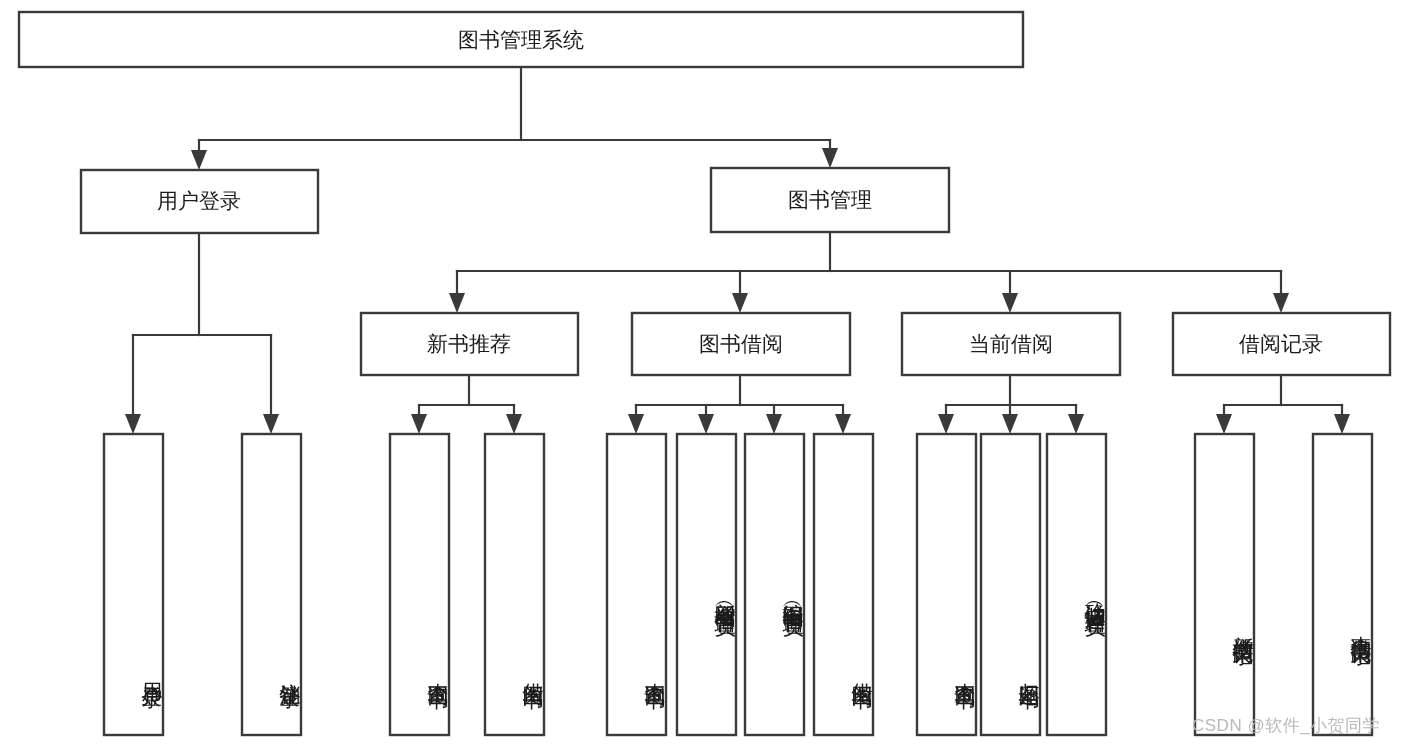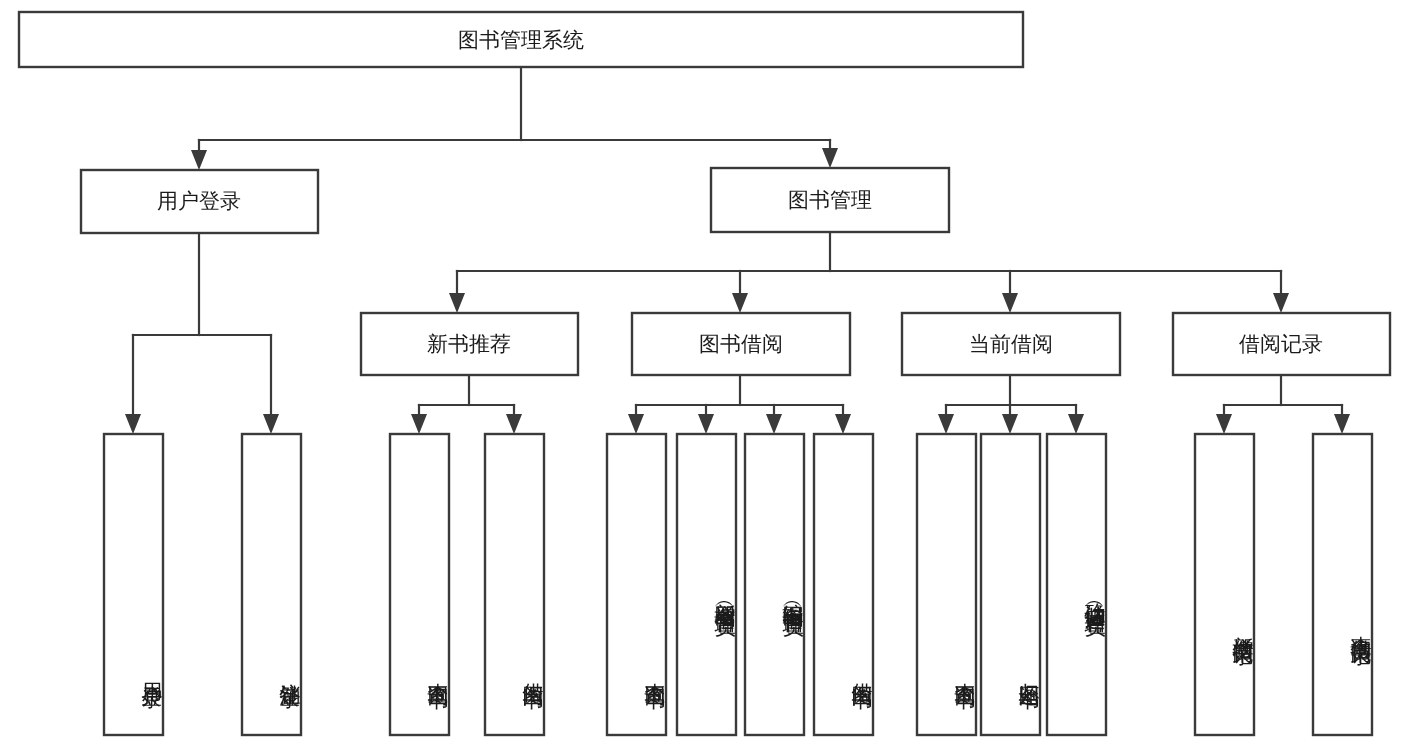--- a/index.html
+++ b/index.html
@@ -228,14 +228,15 @@
   <div class="leaf-label" style="left:917px; top:434px; width:59px; height:301px; padding-top:85px;">查询图书</div>
 
   <div class="leaf-label" style="left:981px; top:434px; width:59px; height:301px; padding-top:85px;">归还图书</div>
 
   <div class="leaf-label" style="left:1047px; top:434px; width:59px; height:301px; padding-top:10px;">确认归还（管理员）</div>
 
   <div class="leaf-label" style="left:1195px; top:434px; width:59px; height:301px; padding-top:40px;">新增借阅记录</div>
 
   <div class="leaf-label" style="left:1313px; top:434px; width:59px; height:301px; padding-top:40px;">查询借阅记录</div>
 
+  <div class="watermark" style="left:1192px; top:714px;">CSDN @软件_小贺同学</div>
 
 </div>
 
 </body></html>

